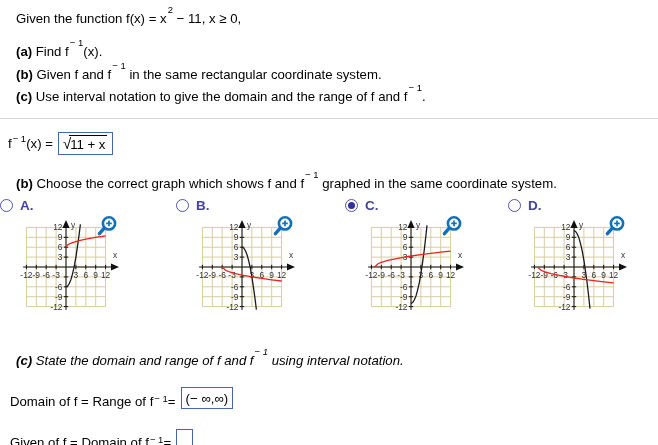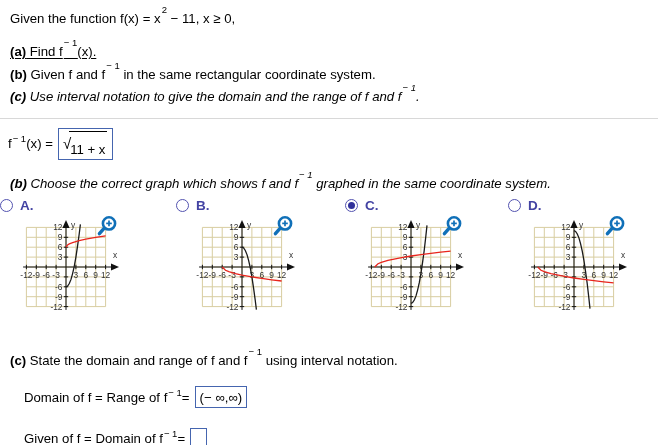--- a/index.html
+++ b/index.html
@@ -1,43 +1,43 @@
 <!DOCTYPE html>
 <html><head>
 <meta charset="utf-8">
 <style>
   html,body{margin:0;padding:0;}
   body{
     width:658px;height:445px;overflow:hidden;background:#fff;color:#000;
     font-family:"Liberation Sans",sans-serif;font-size:13.2px;position:relative;
   }
-  .ln{margin:0 0 0 10px;white-space:nowrap;}
+  .ln{margin:0 0 0 16px;white-space:nowrap;}
   .l1{padding-top:9px;}
-  .pa{margin-top:16px;text-decoration:underline;}
+  .pa{margin-top:16px;}
   .pb{margin-top:5px;}
-  .pc{margin-top:5px;font-style:italic;}
+  .pc{margin-top:5px;}
   b{font-weight:bold;}
   sup.s{font-size:9.5px;position:relative;top:-5px;margin-left:1px;}
   .divider{border:none;border-top:1px solid #d8d8d8;margin:13px 0 0 0;width:658px;}
   .ansa{margin:12px 0 0 8px;display:flex;align-items:center;height:26px;}
   .bluebox{border:1px solid #4565af;padding:2px 5px 2px 4px;margin-left:5px;display:inline-flex;align-items:center;background:#fff;}
   .rad{font-size:15px;margin-right:-2px;position:relative;top:0px;}
-  .radicand{border-top:1.2px solid #000;padding:10px 2px 0 1px;}
-  .qb{margin-top:17px;font-style:italic;}
+  .radicand{border-top:1.2px solid #000;padding:1px 2px 0 1px;}
+  .qb{margin-top:17px;}
   .options{position:relative;margin-top:8px;height:136px;}
   .opt{position:absolute;top:0;width:150px;}
   .radio-row{display:flex;align-items:center;height:14px;cursor:pointer;}
   .radio{width:11px;height:11px;border:1.4px solid #5353b0;border-radius:50%;background:#fff;display:inline-block;position:relative;flex:0 0 auto;}
   .radio.sel::after{content:"";position:absolute;left:2px;top:2px;width:7px;height:7px;border-radius:50%;background:#31319b;}
   .optL{color:#4343a3;font-weight:bold;margin-left:7px;font-size:13.5px;}
   .gwrap{position:relative;margin-top:2px;width:150px;height:114px;}
   .gwrap svg.mini{position:absolute;left:4px;top:2px;}
   .zoomicon{position:absolute;left:97px;top:0px;cursor:pointer;}
-  .qc{margin-top:16px;}
-  .ansrow{margin:17px 0 0 24px;display:flex;align-items:center;height:24px;}
+  .qc{margin-top:16px;font-style:italic;}
+  .ansrow{margin:17px 0 0 10px;display:flex;align-items:flex-end;height:24px;}
   .vbox{border:1px solid #4565af;padding:1px 4px;margin-left:5px;min-height:18px;display:inline-flex;align-items:center;}
   .vbox.empty{width:15px;height:19px;padding:0;}
 </style>
 </head>
 <body>
 
 <p class="ln l1"><span>Given the function f(x) = x</span><sup class="s">2</sup><span> − 11, x ≥ 0,</span></p>
 
 <p class="ln pa"><b>(a)</b><span> Find f</span><sup class="s">− 1</sup><span>(x).</span></p>
 

